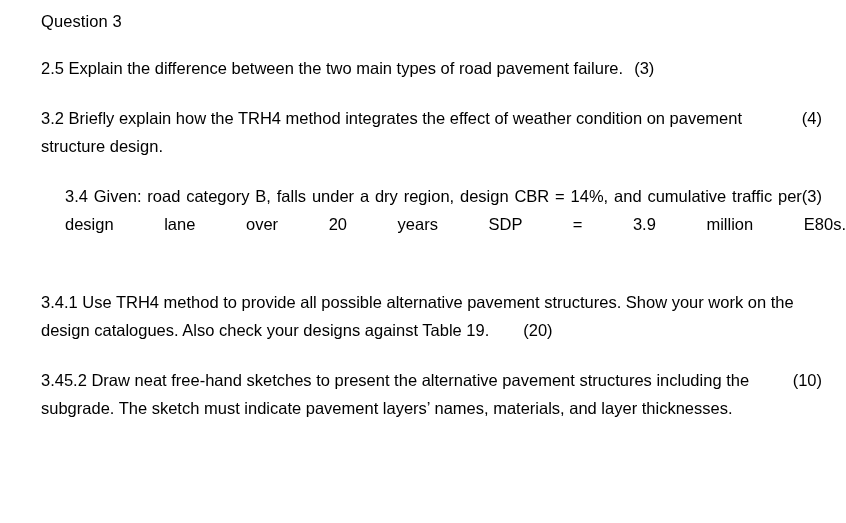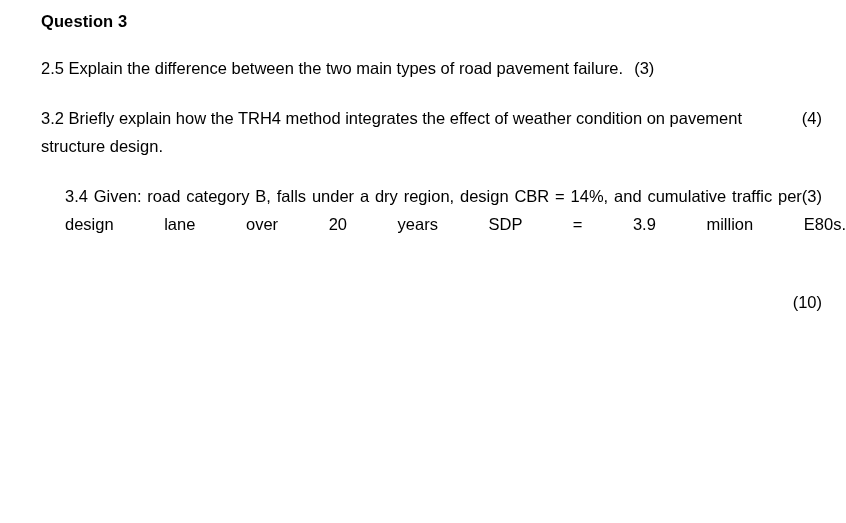--- a/index.html
+++ b/index.html
@@ -22,21 +22,21 @@
     position: relative;
     width: 846px;
     height: 523px;
     background: #ffffff;
     box-sizing: border-box;
     padding: 10px 24px 0 41px;
   }
 
   .doc-title {
     font-size: 16.5px;
-    font-weight: bold;
+    font-weight: normal;
     line-height: 22px;
     margin: 0 0 22px 0;
     letter-spacing: 0.1px;
   }
 
   .q-item {
     position: relative;
     font-size: 16.5px;
     line-height: 28px;
     margin: 0 0 22px 0;
@@ -97,18 +97,22 @@
   </p>
 
   <p class="q-item with-float-mark">
     <span class="mark-float">(3)</span>
   </p>
 
   <p class="q-item justify">
     <span class="body">3.4 Given: road category B, falls under a dry region, design CBR = 14%, and cumulative traffic per design lane over 20 years SDP = 3.9 million E80s.</span>
   </p>
 
+  <p class="q-item">
+    <span class="body">3.4.1 Use TRH4 method to provide all possible alternative pavement structures. Show your work on the design catalogues. Also check your designs against Table 19.</span><span class="mark-inline gap-wide"><span class="gap"></span><span>(20)</span></span>
+  </p>
 
   <p class="q-item with-float-mark">
     <span class="mark-float">(10)</span>
+    <span class="body">3.45.2 Draw neat free-hand sketches to present the alternative pavement structures including the subgrade. The sketch must indicate pavement layers’ names, materials, and layer thicknesses.</span>
   </p>
 
 </div>
 
 </body></html>

